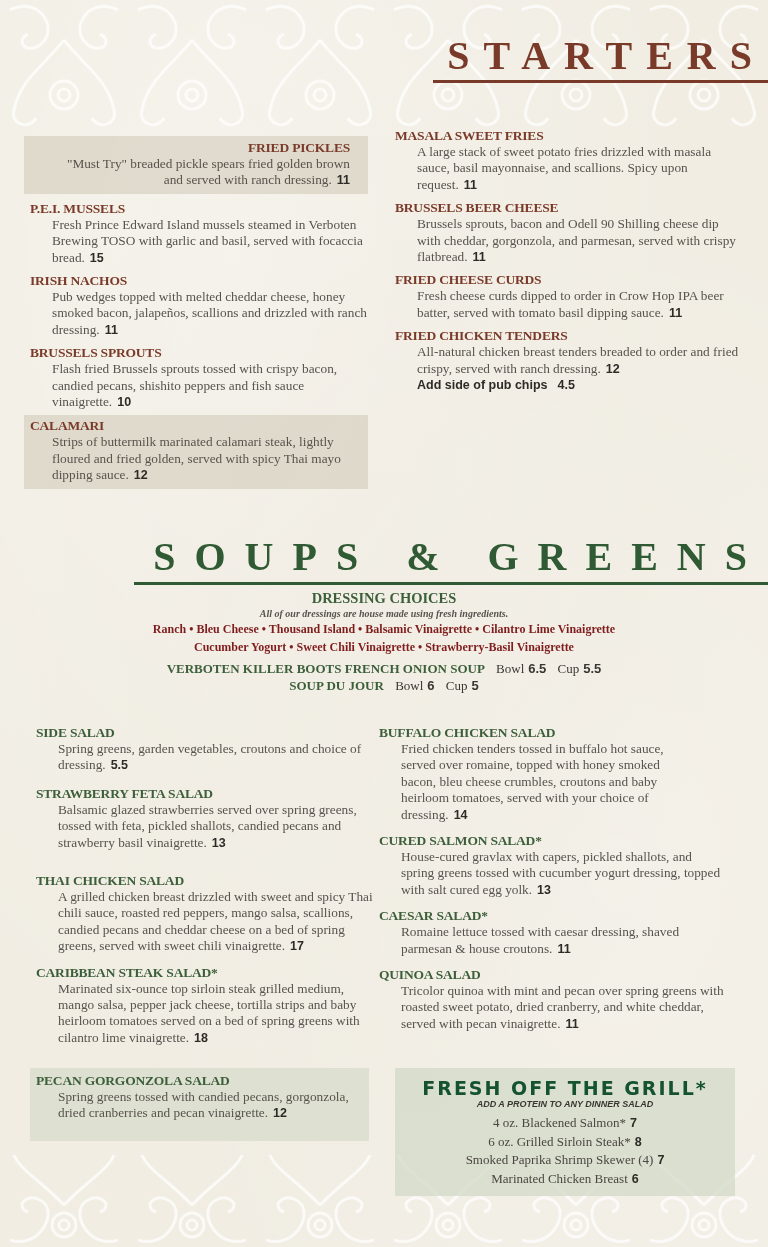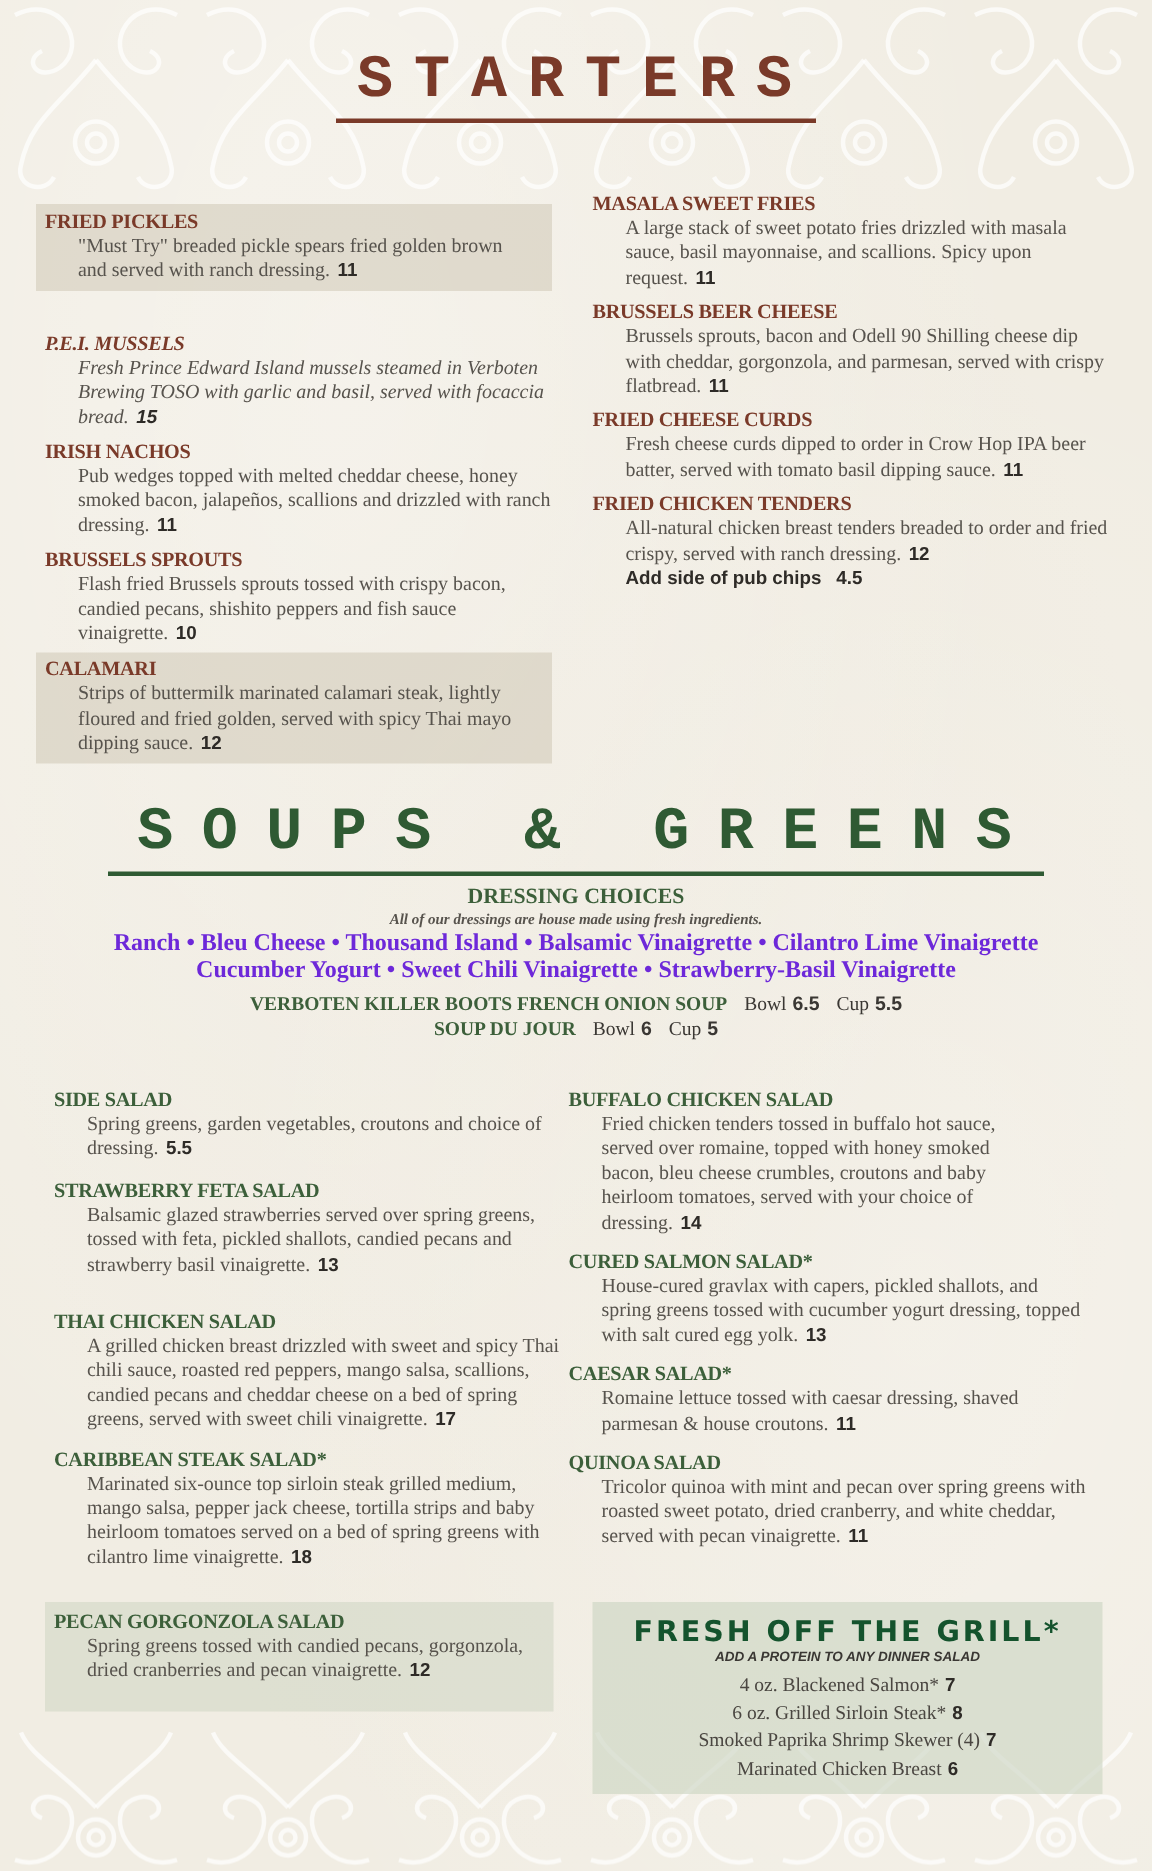--- a/index.html
+++ b/index.html
@@ -14,22 +14,22 @@
   .bg-bottom { top: 1150px; height: 97px; }
   .paper {
     position: absolute; inset: 0;
     background:
       radial-gradient(ellipse at 30% 20%, rgba(255,255,255,0.35), transparent 60%),
       radial-gradient(ellipse at 80% 70%, rgba(255,255,255,0.25), transparent 55%),
       radial-gradient(ellipse at 50% 50%, rgba(230,222,205,0.3), transparent 70%);
     pointer-events: none;
   }
   .section-title {
-    position: absolute; left: 0; width: 768px; text-align: center;
-    font-family: Liberation Mono, monospace;
+    position: absolute; left: 0; width: 768px; text-align: right;
+    font-family: Liberation Serif, serif;
     font-weight: bold; margin: 0;
   }
   .section-title span { display: inline-block; padding: 0 2px 2px 2px; }
   .starters-title { top: 32px; font-size: 40px; letter-spacing: 14px; color: #7a3a29; }
   .starters-title span { border-bottom: 3px solid #7a3a29; padding-left: 14px; line-height: 44px; }
   .soups-title { top: 533px; font-size: 40px; letter-spacing: 19px; color: #2f5a33; }
   .soups-title span { border-bottom: 3px solid #2f5a33; padding-left: 19px; line-height: 46px; }
 
   .col { position: absolute; }
   .item { position: relative; }
@@ -45,21 +45,21 @@
   }
   .price { font-family: "Liberation Sans", "DejaVu Sans", sans-serif; font-weight: bold; color: #2e2b27; font-size: 12.5px; margin-left: 5px; }
   .addon { font-family: "Liberation Sans", "DejaVu Sans", sans-serif; font-weight: bold; color: #2e2b27; font-size: 12.5px; padding-left: 22px; line-height: 17px; }
   .addon .price { margin-left: 10px; }
   .hl-brown { background: rgba(200,190,170,0.45); }
   .hl-green { background: rgba(205,213,195,0.55); }
 
   .dressing { position: absolute; left: 0; width: 768px; text-align: center; top: 590px; }
   .dressing .dtitle { font-family: "Liberation Serif", serif; font-weight: bold; color: #3c5f3a; font-size: 14.5px; line-height: 17px; }
   .dressing .dsub { font-family: "Liberation Serif", serif; font-style: italic; font-weight: bold; color: #57534d; font-size: 10px; line-height: 13px; }
-  .dressing .dlist { font-family: "Liberation Serif", serif; font-weight: bold; color: #6d28d9; font-size: 16px; line-height: 18px; }
+  .dressing .dlist { font-family: "Liberation Serif", serif; font-weight: bold; color: #7f1d1d; font-size: 12px; line-height: 18px; }
   .soup-line { font-family: "Liberation Serif", serif; font-size: 13px; line-height: 17px; color: #3a3733; }
   .soup-line .sname { font-weight: bold; color: #3c5f3a; }
   .soup-line .sz { margin-left: 8px; font-weight: bold; }
   .soup-line .sp { font-family: "Liberation Sans", sans-serif; font-weight: bold; margin-left: 4px; }
   .soups-block { margin-top: 4px; }
 
   .grill {
     position: absolute; left: 395px; top: 1068px; width: 340px; height: 128px;
     background: rgba(205,213,195,0.65); text-align: center;
   }
@@ -104,25 +104,25 @@
         <circle cx="64" cy="75" r="5"></circle>
       </g>
     </pattern>
   </defs>
   <rect width="768" height="97" fill="url(#swirlB)"></rect>
 </svg>
 
 <h1 class="section-title starters-title"><span>STARTERS</span></h1>
 
 <div class="col starters" style="left:30px; top:136px; width:338px;">
-  <div class="item hl-brown" style="padding:4px 18px 5px 6px; margin-left:-6px;">
+  <div class="item hl-brown" style="padding:4px 18px 5px 6px; margin-left:-6px;text-align:right;">
     <div class="name">FRIED PICKLES</div>
     <div class="desc"><span>"Must Try" breaded pickle spears fried golden brown and served with ranch dressing.</span><span class="price">11</span></div>
   </div>
-  <div class="item" style="margin-top:27px;font-style:italic;">
+  <div class="item" style="margin-top:7px;">
     <div class="name">P.E.I. MUSSELS</div>
     <div class="desc"><span>Fresh Prince Edward Island mussels steamed in Verboten Brewing TOSO with garlic and basil, served with focaccia bread.</span><span class="price">15</span></div>
   </div>
   <div class="item" style="margin-top:7px;">
     <div class="name">IRISH NACHOS</div>
     <div class="desc"><span>Pub wedges topped with melted cheddar cheese, honey smoked bacon, jalapeños, scallions and drizzled with ranch dressing.</span><span class="price">11</span></div>
   </div>
   <div class="item" style="margin-top:7px;">
     <div class="name">BRUSSELS SPROUTS</div>
     <div class="desc"><span>Flash fried Brussels sprouts tossed with crispy bacon, candied pecans, shishito peppers and fish sauce vinaigrette.</span><span class="price">10</span></div>

